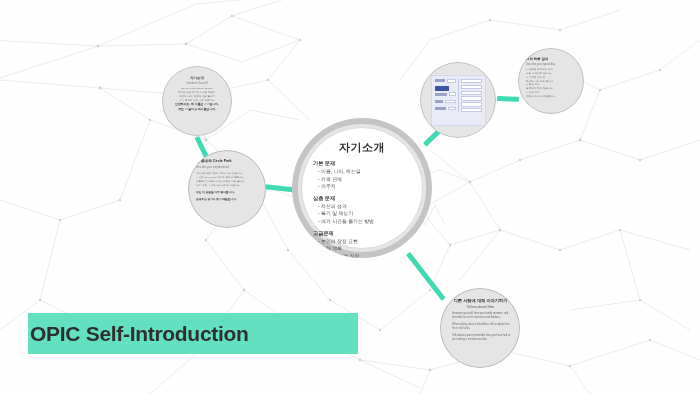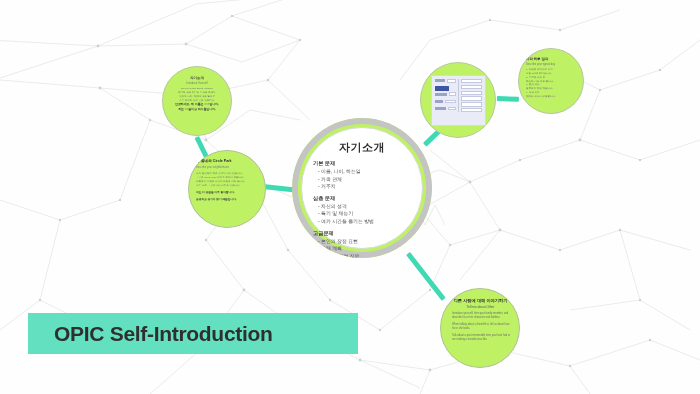--- a/index.html
+++ b/index.html
@@ -3,21 +3,21 @@
 <meta charset="utf-8">
 <style>
   * { box-sizing: border-box; margin:0; padding:0; }
   html,body { width:700px; height:394px; overflow:hidden; background:#ffffff;
     font-family:"Liberation Sans", sans-serif; }
   #canvas { position:relative; width:700px; height:394px; background:#fefefe; overflow:hidden; }
 
   #bg-network { position:absolute; inset:0; width:700px; height:394px; }
 
   
-  .node { position:absolute; border-radius:50%; background:#bef264;
+  .node { position:absolute; border-radius:50%; background:#e5e5e5;
           display:flex; flex-direction:column; overflow:hidden; }
   .node .ring { position:absolute; inset:0; border-radius:50%;
           border:2px solid #b9b9b9; pointer-events:none; }
 
   
   #center-node { left:292px; top:118px; width:140px; height:140px; }
   #center-node .ring-outer { position:absolute; inset:0; border-radius:50%;
           border:6px solid #c4c4c4; }
   #center-node .ring-inner { position:absolute; left:9px; top:9px; right:9px; bottom:9px;
           border-radius:50%; border:1px solid #d8d8d8; background:#ffffff; }
@@ -78,21 +78,21 @@
   .fm-label { height:3px; background:#9aa3c4; flex:0 0 auto; }
   .fm-field { height:3.6px; background:#ffffff; border:.4px solid #c3c9e0; flex:1; }
   .fm-btn { height:4.6px; background:#3c55a5; border-radius:.5px; }
   .fm-col { display:flex; flex-direction:column; gap:1.6px; flex:1; }
 
   
   .connector { position:absolute; background:#3fd9b4; border-radius:1px; transform-origin:0 0; }
 
   
   #title-banner { position:absolute; left:28px; top:313px; width:330px; height:41px;
-          background:#62e0bf; display:flex; align-items:center; padding-left:26px; }
+          background:#62e0bf; display:flex; align-items:center; padding-left:2px; }
   #title-text { font-size:21px; font-weight:bold; color:#2f2f2f; letter-spacing:-.3px; }
 </style>
 </head>
 <body>
 
 <div id="canvas">
 
   <svg id="bg-network" viewBox="0 0 700 394" xmlns="http://www.w3.org/2000/svg">
     <g stroke="#e2e2e2" stroke-width="0.7" fill="none">
       <path d="M-10,40 L98,46 L196,4 L300,-6"></path>

